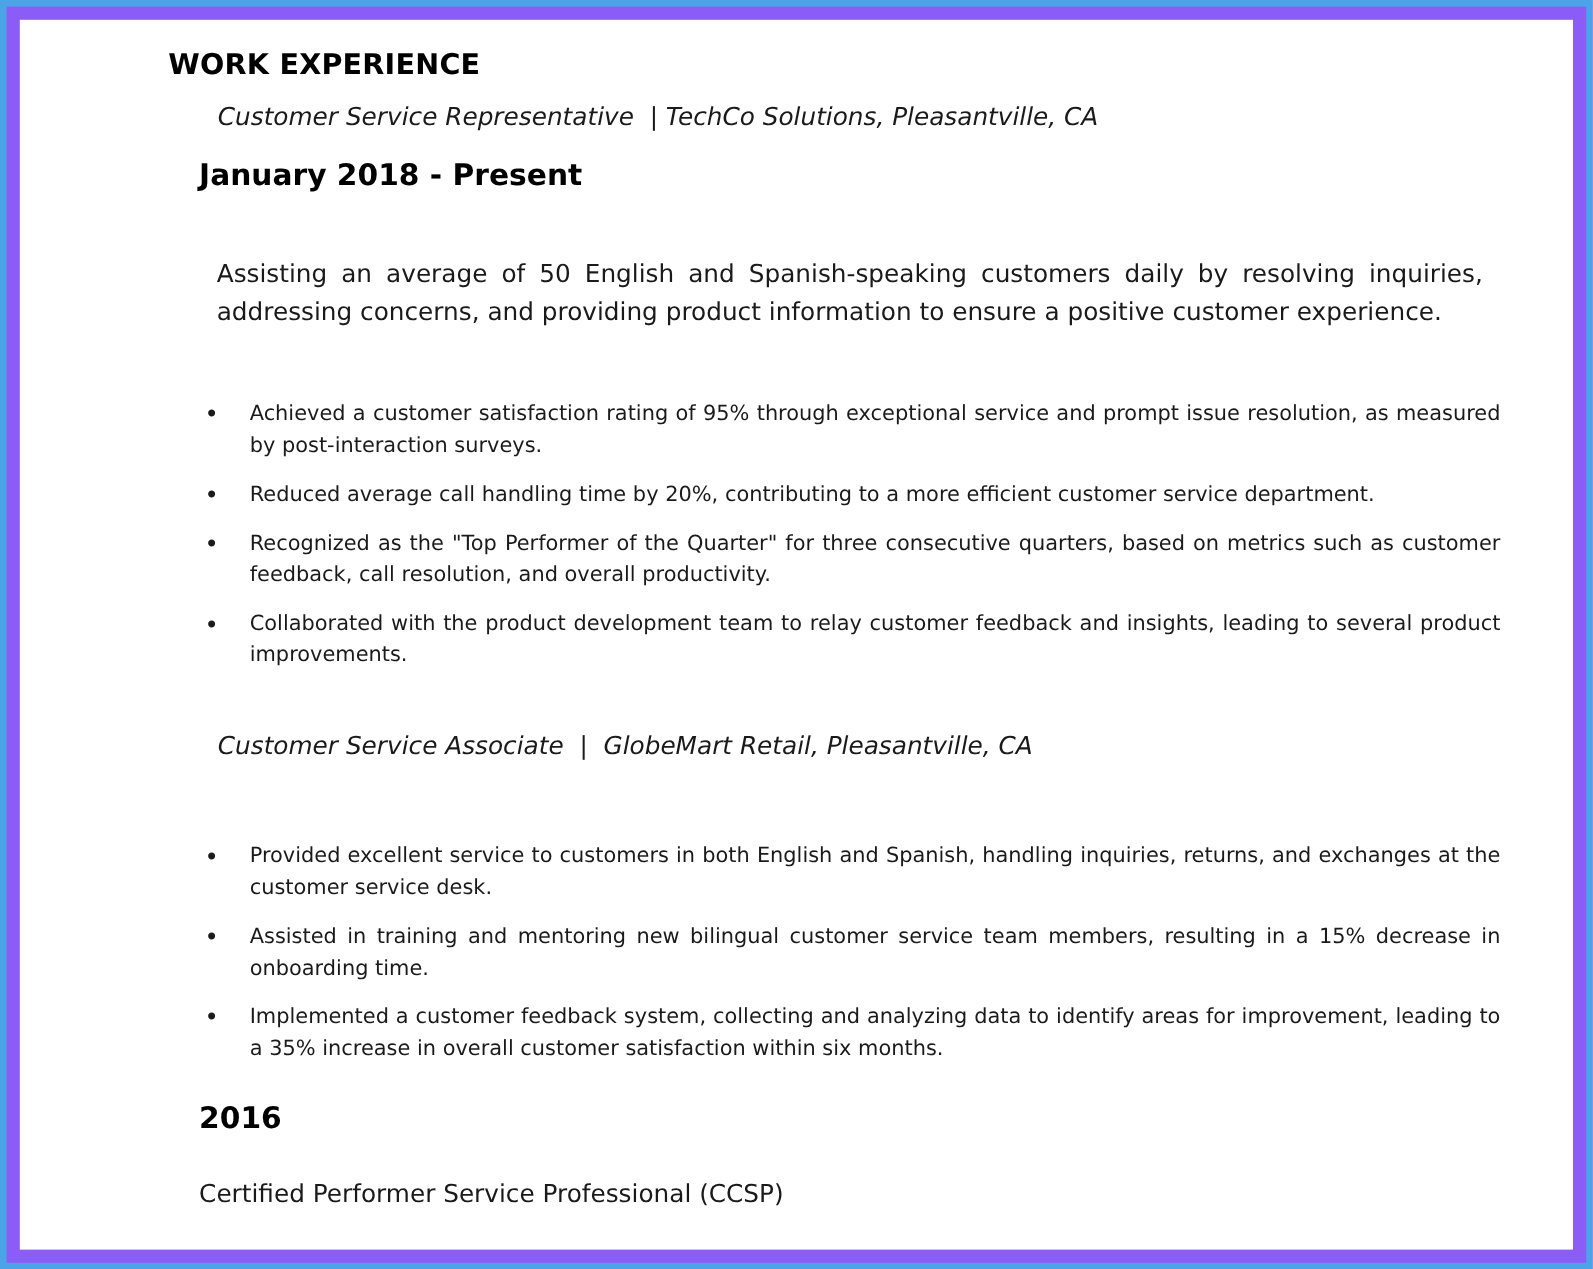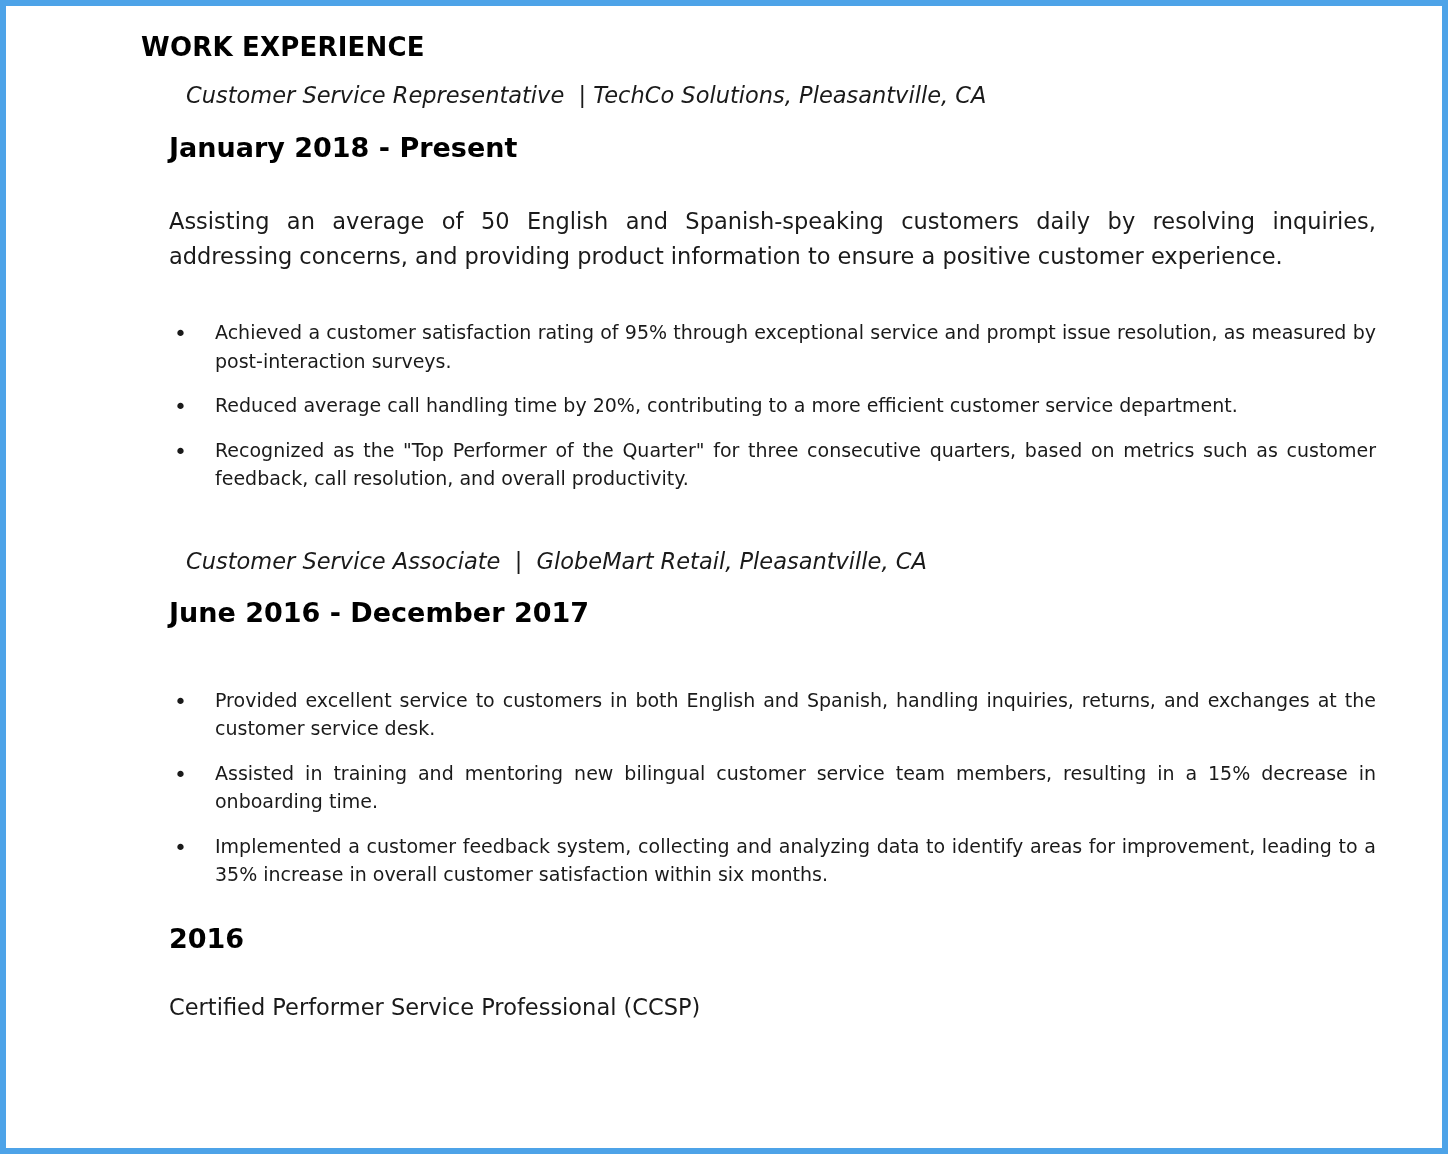--- a/index.html
+++ b/index.html
@@ -13,21 +13,21 @@
     font-family: "DejaVu Sans", sans-serif;
     overflow: hidden;
   }
 
   #resume-frame {
     box-sizing: border-box;
     width: 1448px;
     height: 1154px;
     border: 6px solid #4da3e8;
     background: #8b5cf6;
-    padding: 0;
+    padding: 12px;
   }
 
   #resume-page {
     box-sizing: border-box;
     width: 100%;
     height: 100%;
     background: #ffffff;
     padding: 0 66px 0 135px;
     overflow: hidden;
   }
@@ -55,21 +55,21 @@
   .entry-dates {
     margin: 0;
     padding: 0 0 0 28px;
     font-size: 27px;
     font-weight: bold;
     color: #000000;
     line-height: 1.42;
   }
 
   .entry-summary {
-    margin: 0;
+    margin: 16px;
     padding: 0 0 0 28px;
     font-size: 22.5px;
     color: #1a1a1a;
     text-align: justify;
     line-height: 1.58;
   }
 
   ul.bullets {
     list-style: none;
     margin: 0;
@@ -126,26 +126,26 @@
     <div class="sp-after-dates"></div>
 
     <p class="entry-summary">Assisting an average of 50 English and Spanish-speaking customers daily by resolving inquiries, addressing concerns, and providing product information to ensure a positive customer experience.</p>
 
     <div class="sp-after-sum"></div>
 
     <ul class="bullets">
       <li>Achieved a customer satisfaction rating of 95% through exceptional service and prompt issue resolution, as measured by post-interaction surveys.</li>
       <li>Reduced average call handling time by 20%, contributing to a more efficient customer service department.</li>
       <li>Recognized as the "Top Performer of the Quarter" for three consecutive quarters, based on metrics such as customer feedback, call resolution, and overall productivity.</li>
+      <li>Collaborated with the product development team to relay customer feedback and insights, leading to several product improvements.</li>
     </ul>
 
     <div class="sp-after-b1"></div>
 
     <p class="entry-title-line">Customer Service Associate  |  GlobeMart Retail, Pleasantville, CA</p>
-    <p class="entry-dates">June 2016 - December 2017</p>
 
     <div class="sp-after-dates"></div>
 
     <ul class="bullets">
       <li>Provided excellent service to customers in both English and Spanish, handling inquiries, returns, and exchanges at the customer service desk.</li>
       <li>Assisted in training and mentoring new bilingual customer service team members, resulting in a 15% decrease in onboarding time.</li>
       <li>Implemented a customer feedback system, collecting and analyzing data to identify areas for improvement, leading to a 35% increase in overall customer satisfaction within six months.</li>
     </ul>
 
     <div class="sp-before-edu"></div>

